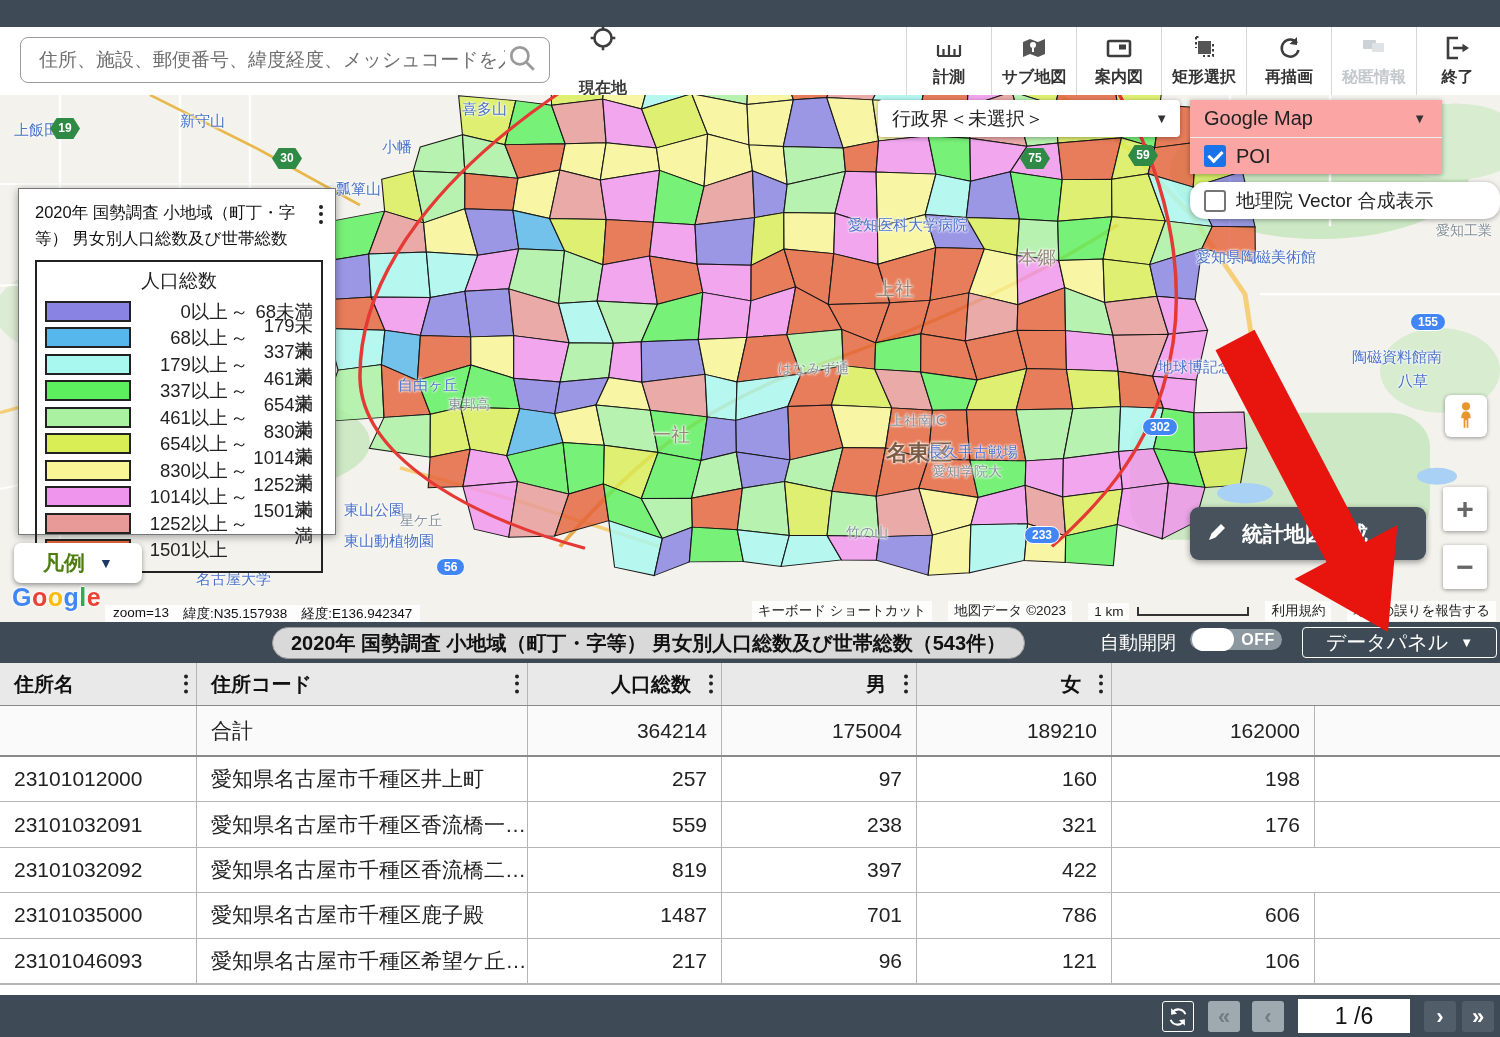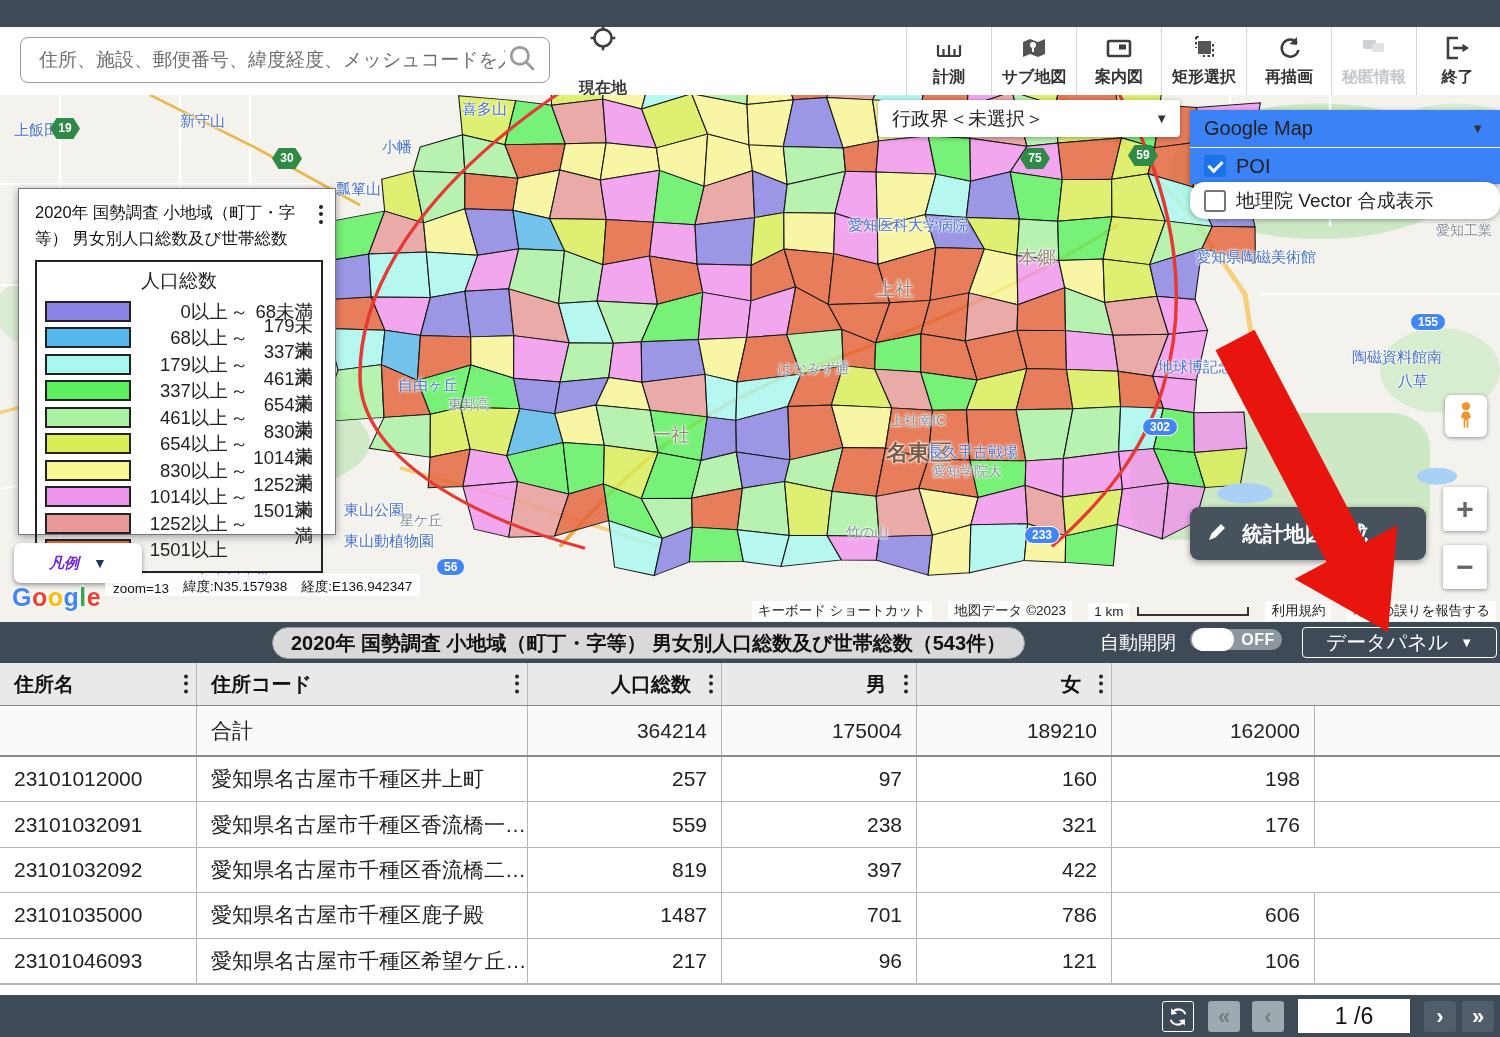--- a/index.html
+++ b/index.html
@@ -42,48 +42,48 @@
   .legendpanel .kebab{position:absolute;right:12px;top:14px;}
   .legendbox{margin-top:8px;border:2px solid #222;padding:4px 8px 8px 8px;}
   .legendbox .vhead{text-align:center;font-size:19px;color:#222;margin:2px 0 4px 0;}
   .lrow{display:flex;align-items:center;height:26.5px;}
   .lrow .sw{width:86px;height:21px;border:2px solid #222;margin-right:10px;flex:none;}
   .lrow .from{width:100px;text-align:right;font-size:18.5px;color:#222;}
   .lrow .til{width:26px;text-align:center;font-size:18.5px;color:#222;}
   .lrow .to{width:72px;text-align:right;font-size:18.5px;color:#222;}
 
   .legendbtn{position:absolute;left:14px;top:448px;width:128px;height:40px;background:#fff;border-radius:7px;box-shadow:0 2px 5px rgba(0,0,0,.4);display:flex;align-items:center;justify-content:center;cursor:pointer;}
-  .legendbtn .lbl{font-size:15px;font-weight:bold;color:#6d28d9;font-style:italic;}
+  .legendbtn .lbl{font-size:21px;font-weight:bold;color:#4d7c0f;}
   .legendbtn .caret{color:#1d3763;font-size:14px;margin-left:14px;}
 
   
   .admin-dd{position:absolute;left:878px;top:5px;width:302px;height:37px;background:#fff;border-radius:4px;box-shadow:0 1px 5px rgba(0,0,0,.35);display:flex;align-items:center;padding:0 12px 0 14px;cursor:pointer;}
   .admin-dd .lbl{flex:1;font-size:19px;color:#222;}
   .admin-dd .caret{font-size:13px;color:#333;}
-  .basemap-box{position:absolute;left:1190px;top:15px;width:310px;background:#3b82f6;box-shadow:0 1px 5px rgba(0,0,0,.35);}
+  .basemap-box{position:absolute;left:1190px;top:5px;width:252px;background:#fca5a5;box-shadow:0 1px 5px rgba(0,0,0,.35);}
   .basemap-row{height:37px;display:flex;align-items:center;padding:0 12px 0 14px;cursor:pointer;}
   .basemap-row .lbl{flex:1;font-size:20px;color:#222;}
   .basemap-row .caret{font-size:13px;color:#333;margin-right:4px;}
   .poi-row{height:37px;display:flex;align-items:center;padding:0 14px;border-top:1px solid #eee;cursor:pointer;}
   .poi-row .lbl{font-size:20px;color:#222;margin-left:10px;}
   .cb{width:22px;height:22px;border-radius:3px;flex:none;position:relative;}
   .cb.checked{background:#1a73e8;}
   .cb.checked::after{content:"";position:absolute;left:7px;top:3px;width:6px;height:11px;border:solid #fff;border-width:0 3px 3px 0;transform:rotate(45deg);}
   .cb.unchecked{background:#fff;border:2px solid #757575;}
   .vector-box{position:absolute;left:1190px;top:87px;width:310px;height:37px;background:#fff;box-shadow:0 1px 5px rgba(0,0,0,.35);display:flex;align-items:center;padding:0 14px;cursor:pointer;border-radius:15px;}
   .vector-box .lbl{font-size:19px;color:#222;margin-left:10px;white-space:nowrap;}
 
   
   .statbtn{position:absolute;left:1190px;top:412px;width:236px;height:53px;background:#47525c;border-radius:9px;box-shadow:0 2px 6px rgba(0,0,0,.4);display:flex;align-items:center;padding:0 14px;cursor:pointer;}
   .statbtn .lbl{color:#fff;font-size:21px;font-weight:bold;margin-left:12px;white-space:nowrap;}
   .zoombtn{position:absolute;left:1443px;width:44px;height:44px;background:#fff;border-radius:3px;box-shadow:0 1px 4px rgba(0,0,0,.4);color:#666;font-size:30px;font-weight:bold;display:flex;align-items:center;justify-content:center;cursor:pointer;}
   .pegman{position:absolute;left:1445px;top:300px;width:42px;height:42px;background:#fff;border-radius:6px;box-shadow:0 1px 4px rgba(0,0,0,.4);display:flex;align-items:center;justify-content:center;cursor:grab;}
 
   
-  .statusbox{position:absolute;left:105px;top:479px;height:22px;background:rgba(255,255,255,.86);display:flex;align-items:flex-end;gap:14px;padding:0 8px;font-size:13.5px;color:#111;}
+  .statusbox{position:absolute;left:105px;top:510px;height:22px;background:rgba(255,255,255,.86);display:flex;align-items:flex-start;gap:14px;padding:0 8px;font-size:13.5px;color:#111;}
   .attrib{position:absolute;right:4px;top:505px;height:22px;display:flex;align-items:center;gap:16px;font-size:13.5px;color:#222;}
   .attrib .chip{background:rgba(255,255,255,.8);padding:1px 6px;}
   .scalebar{width:112px;height:9px;border-left:2px solid #333;border-right:2px solid #333;border-bottom:2px solid #333;margin-left:-8px;}
   .glogo{position:absolute;left:12px;top:488px;font-size:25px;font-weight:bold;letter-spacing:.5px;text-shadow:0 0 3px #fff,0 0 3px #fff;}
 
   
   .arrow-overlay{position:absolute;left:0;top:0;width:1500px;height:1037px;pointer-events:none;z-index:60;}
 
   
   .panelbar{position:absolute;left:0;top:622px;width:1500px;height:41px;background:#3e4a55;display:flex;align-items:center;}

